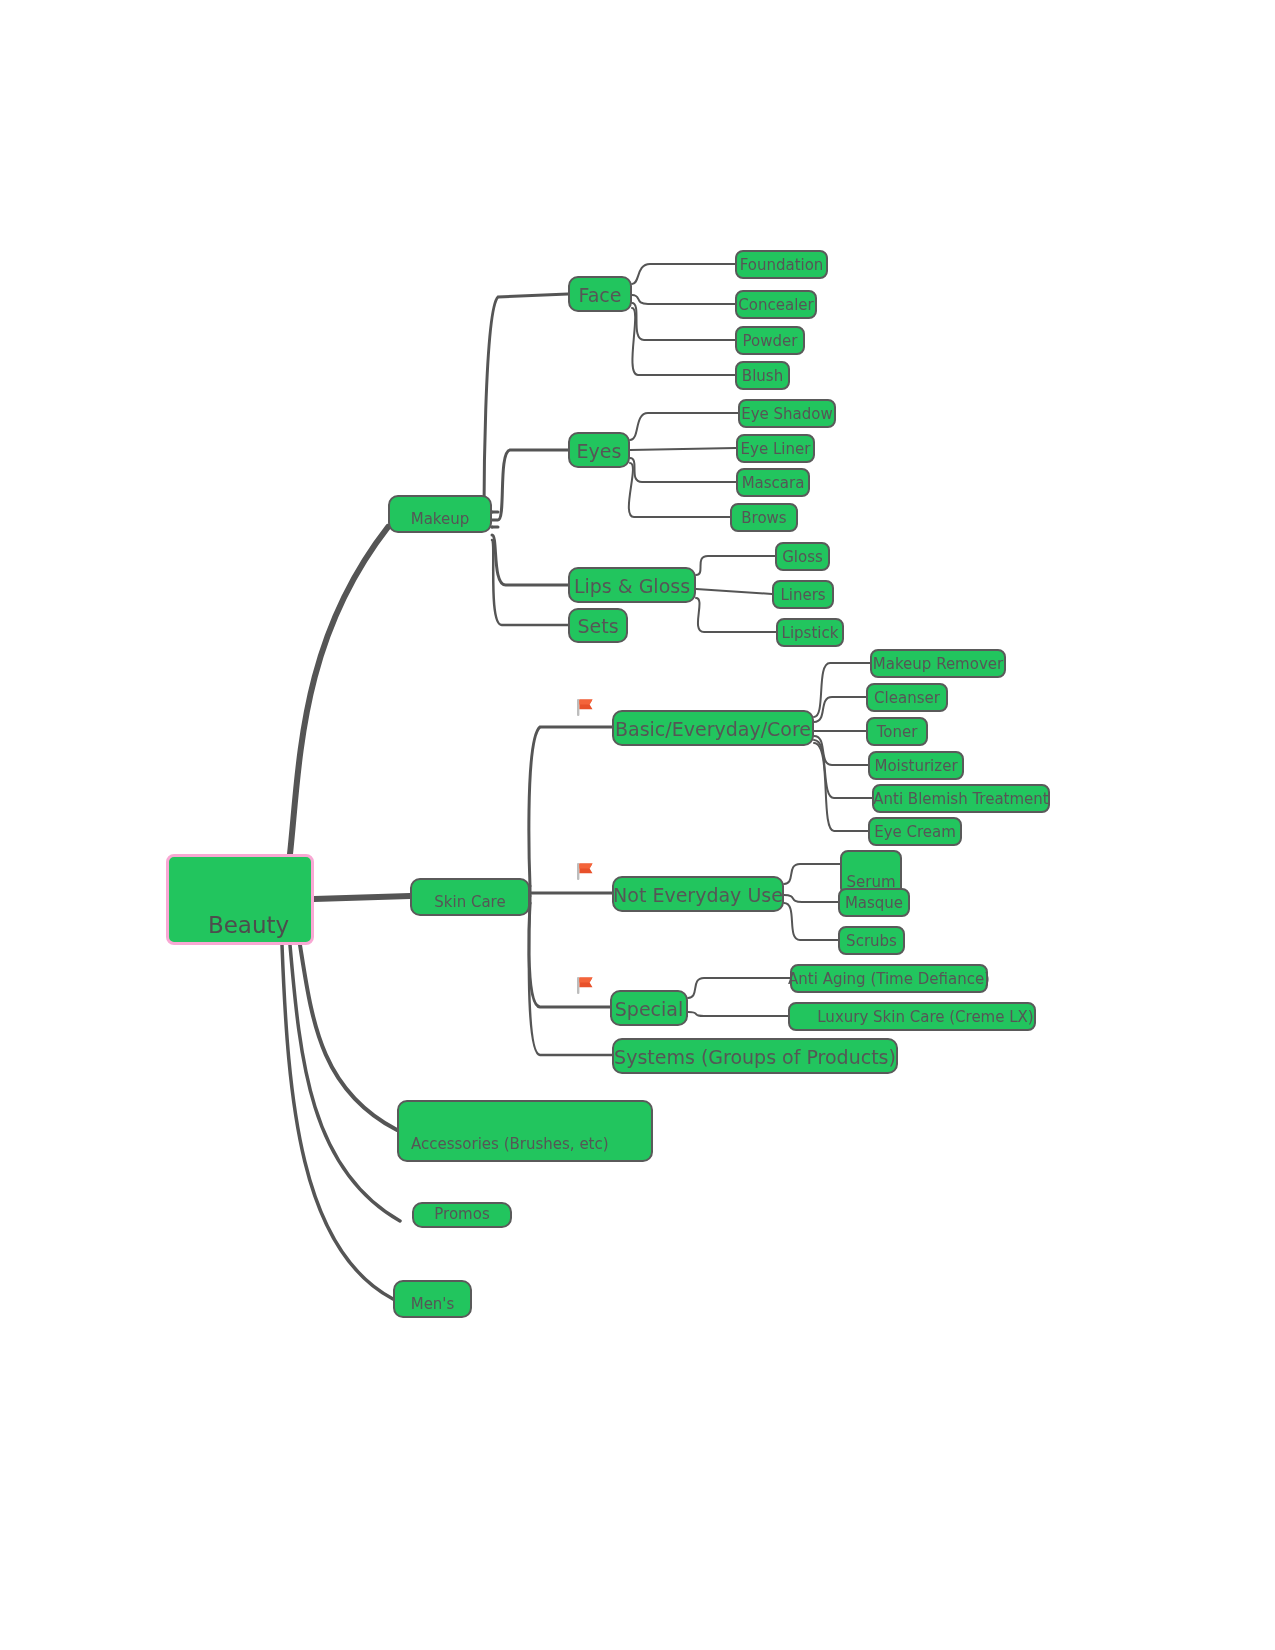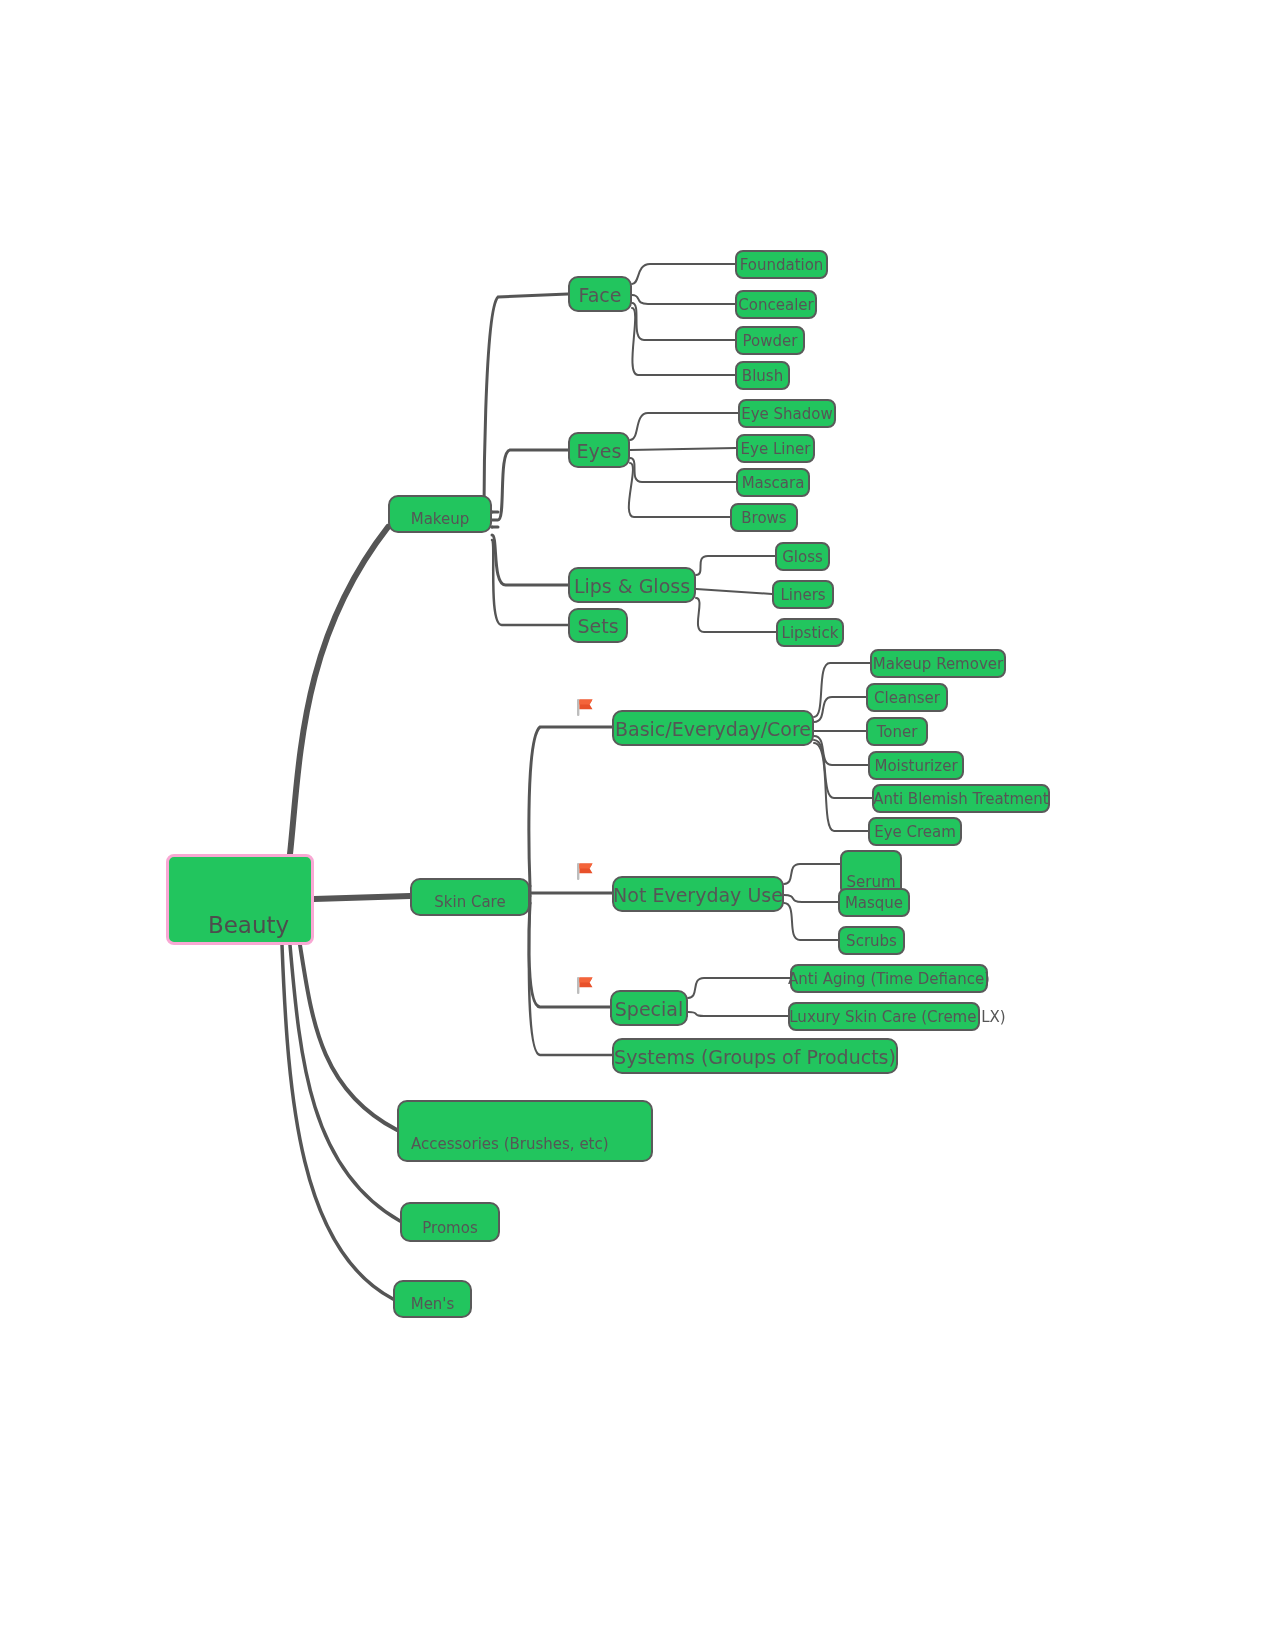--- a/index.html
+++ b/index.html
@@ -160,21 +160,21 @@
   </div>
 
   <div class="node level1" style="left:410px; top:878px; width:120px; height:38px;">
     <span>Skin Care</span>
   </div>
 
   <div class="node level1 wrap" style="left:397px; top:1100px; width:256px; height:62px; padding:6px 12px;">
     <span>Accessories (Brushes, etc)</span>
   </div>
 
-  <div class="node level1" style="left:400px; top:1202px; width:100px; height:40px;">
+  <div class="node level1" style="left:412px; top:1202px; width:100px; height:26px;">
     <span>Promos</span>
   </div>
 
   <div class="node level1" style="left:393px; top:1280px; width:79px; height:38px;">
     <span>Men's</span>
   </div>
 
   <div class="node level2" style="left:568px; top:276px; width:64px; height:36px;">
     <span>Face</span>
   </div>
@@ -268,21 +268,21 @@
   <div class="node level3" style="left:838px; top:888px; width:72px; height:29px;">
     <span>Masque</span>
   </div>
   <div class="node level3" style="left:838px; top:926px; width:67px; height:29px;">
     <span>Scrubs</span>
   </div>
 
   <div class="node level3" style="left:790px; top:964px; width:198px; height:29px;">
     <span>Anti Aging (Time Defiance)</span>
   </div>
-  <div class="node level3" style="left:788px; top:1002px; width:192px; height:29px;padding-left:36px;">
+  <div class="node level3" style="left:788px; top:1002px; width:248px; height:29px;padding-left:36px;">
     <span>Luxury Skin Care (Creme LX)</span>
   </div>
 
   <div class="flag" style="left:572px; top:694px;">
     <svg width="26" height="26" viewBox="0 0 26 26" xmlns="http://www.w3.org/2000/svg">
       <rect x="5" y="5" width="2.4" height="17" rx="1.1" fill="#bdbdbd"></rect>
       <path d="M7.4 5.5 L20.5 5.5 L17.6 10.4 L20.5 15.2 L7.4 15.2 Z" fill="#e8512a"></path>
       <path d="M7.4 5.5 L20.5 5.5 L17.6 10.4 L7.4 10.4 Z" fill="#f4643a"></path>
     </svg>
   </div>

